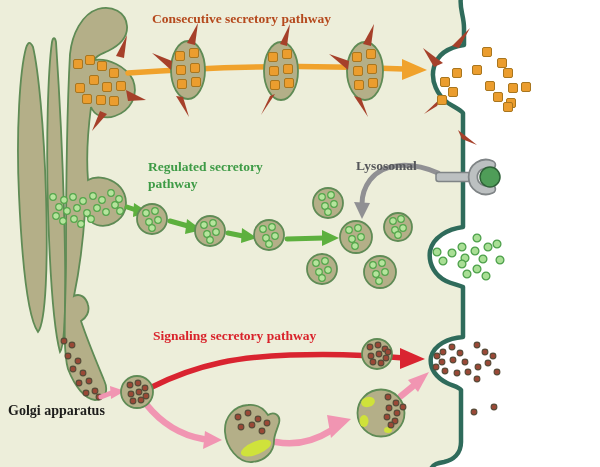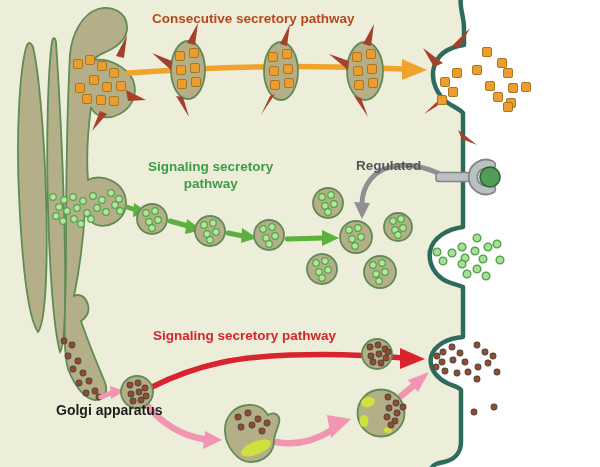--- a/index.html
+++ b/index.html
@@ -1,24 +1,24 @@
 <!DOCTYPE html>
 <html><head>
 <meta charset="utf-8">
 <style>
   html,body{margin:0;padding:0;background:#fff;}
   .stage{position:relative;width:600px;height:467px;overflow:hidden;background:#fff;
-         font-family:Liberation Sans, sans-serif;text-align:center;}
+         font-family:Liberation Serif, serif;}
   .stage svg{position:absolute;left:0;top:0;}
   .lbl{position:absolute;font-weight:600;font-size:13.5px;line-height:17px;white-space:nowrap;}
   .lbl-consecutive{left:152px;top:10px;color:#b5491d;}
   .lbl-regulated{left:148px;top:158px;color:#3e9b46;}
   .lbl-signaling{left:356px;top:157px;color:#55565a;}
   .lbl-lysosomal{left:153px;top:327px;color:#d9232b;}
-  .lbl-golgi{left:8px;top:402px;color:#1d1d1b;font-size:14px;margin-left:48px;}
+  .lbl-golgi{left:8px;top:402px;color:#1d1d1b;font-size:14px;}
 </style>
 </head>
 <body>
 
 <div class="stage">
 <svg width="600" height="467" viewBox="0 0 600 467">
   <defs>
     <rect id="sq" x="-4.5" y="-4.5" width="9" height="9" rx="1.5" fill="#eb9d2e" stroke="#a8761f" stroke-width="1"></rect>
     <circle id="gd" r="3.3" fill="#b5e49c" stroke="#55a64c" stroke-width="1.2"></circle>
     <circle id="gd2" r="3.9" fill="#a9df95" stroke="#4da04b" stroke-width="1.3"></circle>
@@ -350,19 +350,19 @@
         <use href="#dd" x="445" y="371"></use>
         <use href="#dd" x="477" y="379"></use>
     <use href="#dd" x="497" y="372"></use>
         <use href="#dd" x="474" y="412"></use>
         <use href="#dd" x="494" y="407"></use>
   </g>
 </svg>
 
 <div class="lbl lbl-consecutive">Consecutive secretory pathway</div>
 <div class="lbl lbl-regulated">
-  <span>Signaling secretory</span><br>
+  <span>Regulated secretory</span><br>
   <span>pathway</span>
 </div>
-<div class="lbl lbl-signaling">Regulated</div>
+<div class="lbl lbl-signaling">Lysosomal</div>
 <div class="lbl lbl-lysosomal">Signaling secretory pathway</div>
 <div class="lbl lbl-golgi">Golgi apparatus</div>
 </div>
 
 </body></html>

